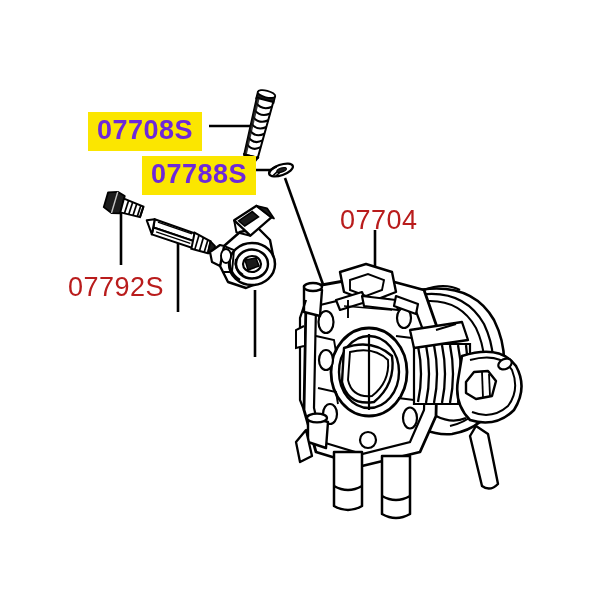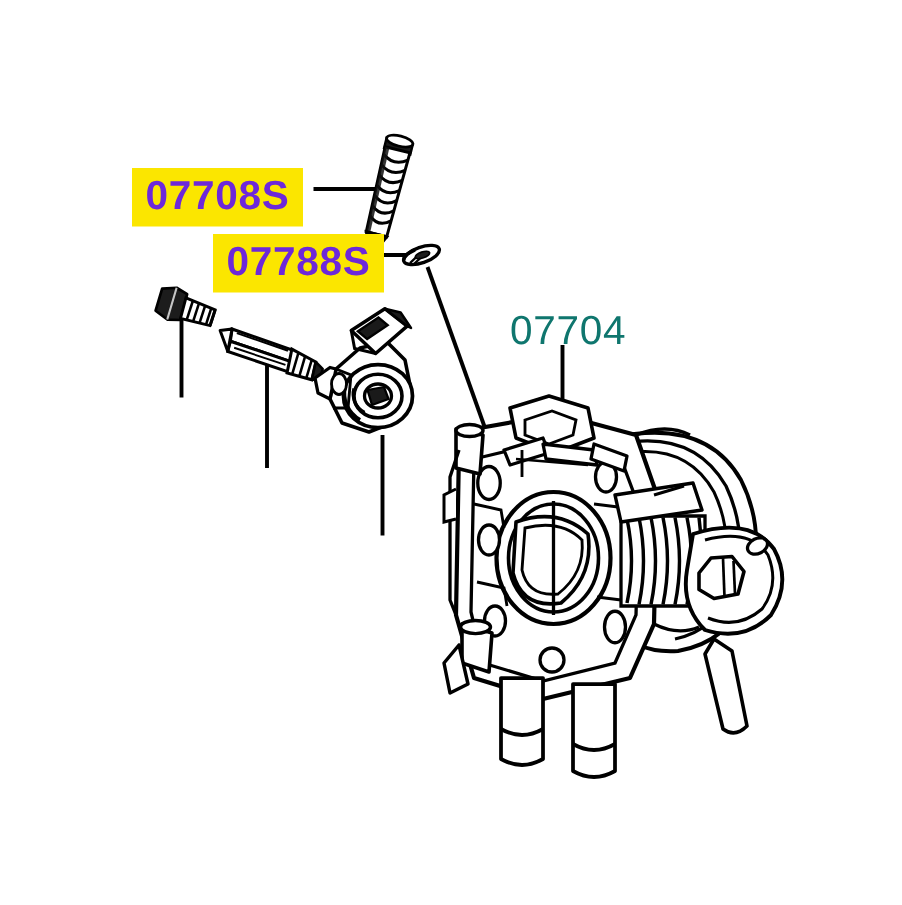--- a/index.html
+++ b/index.html
@@ -26,21 +26,21 @@
     width: 601px;
     height: 603px;
     display: block;
   }
   .part-label {
     position: absolute;
     font-family: "Liberation Sans", sans-serif;
     font-size: 27px;
     font-weight: 400;
     letter-spacing: 0.5px;
-    color: #0f766e;
+    color: #b91c1c;
     white-space: nowrap;
     line-height: 1;
   }
   .part-label.highlighted {
     background: #fbe600;
     color: #6d28d9;
     padding: 5px 9px 7px 9px;
     font-weight: bold;
   }
 </style>
@@ -242,18 +242,19 @@
       <path d="M 436,330 L 456,324" fill="none" stroke="#000" stroke-width="2"></path>
       <path d="M 436,416 Q 452,424 466,418" fill="none" stroke="#000" stroke-width="2.1"></path>
     </g>
 
   </svg>
 
   <div class="part-label highlighted" style="left:88px; top:112px;">07708S</div>
 
   <div class="part-label highlighted" style="left:118px; top:156px;margin-left:24px;">07788S</div>
 
+  <div class="part-label" style="left:68px; top:274px;">07792S</div>
 
 
 
   <div class="part-label" style="left:340px; top:207px;">07704</div>
 
 </div>
 
 </body></html>

